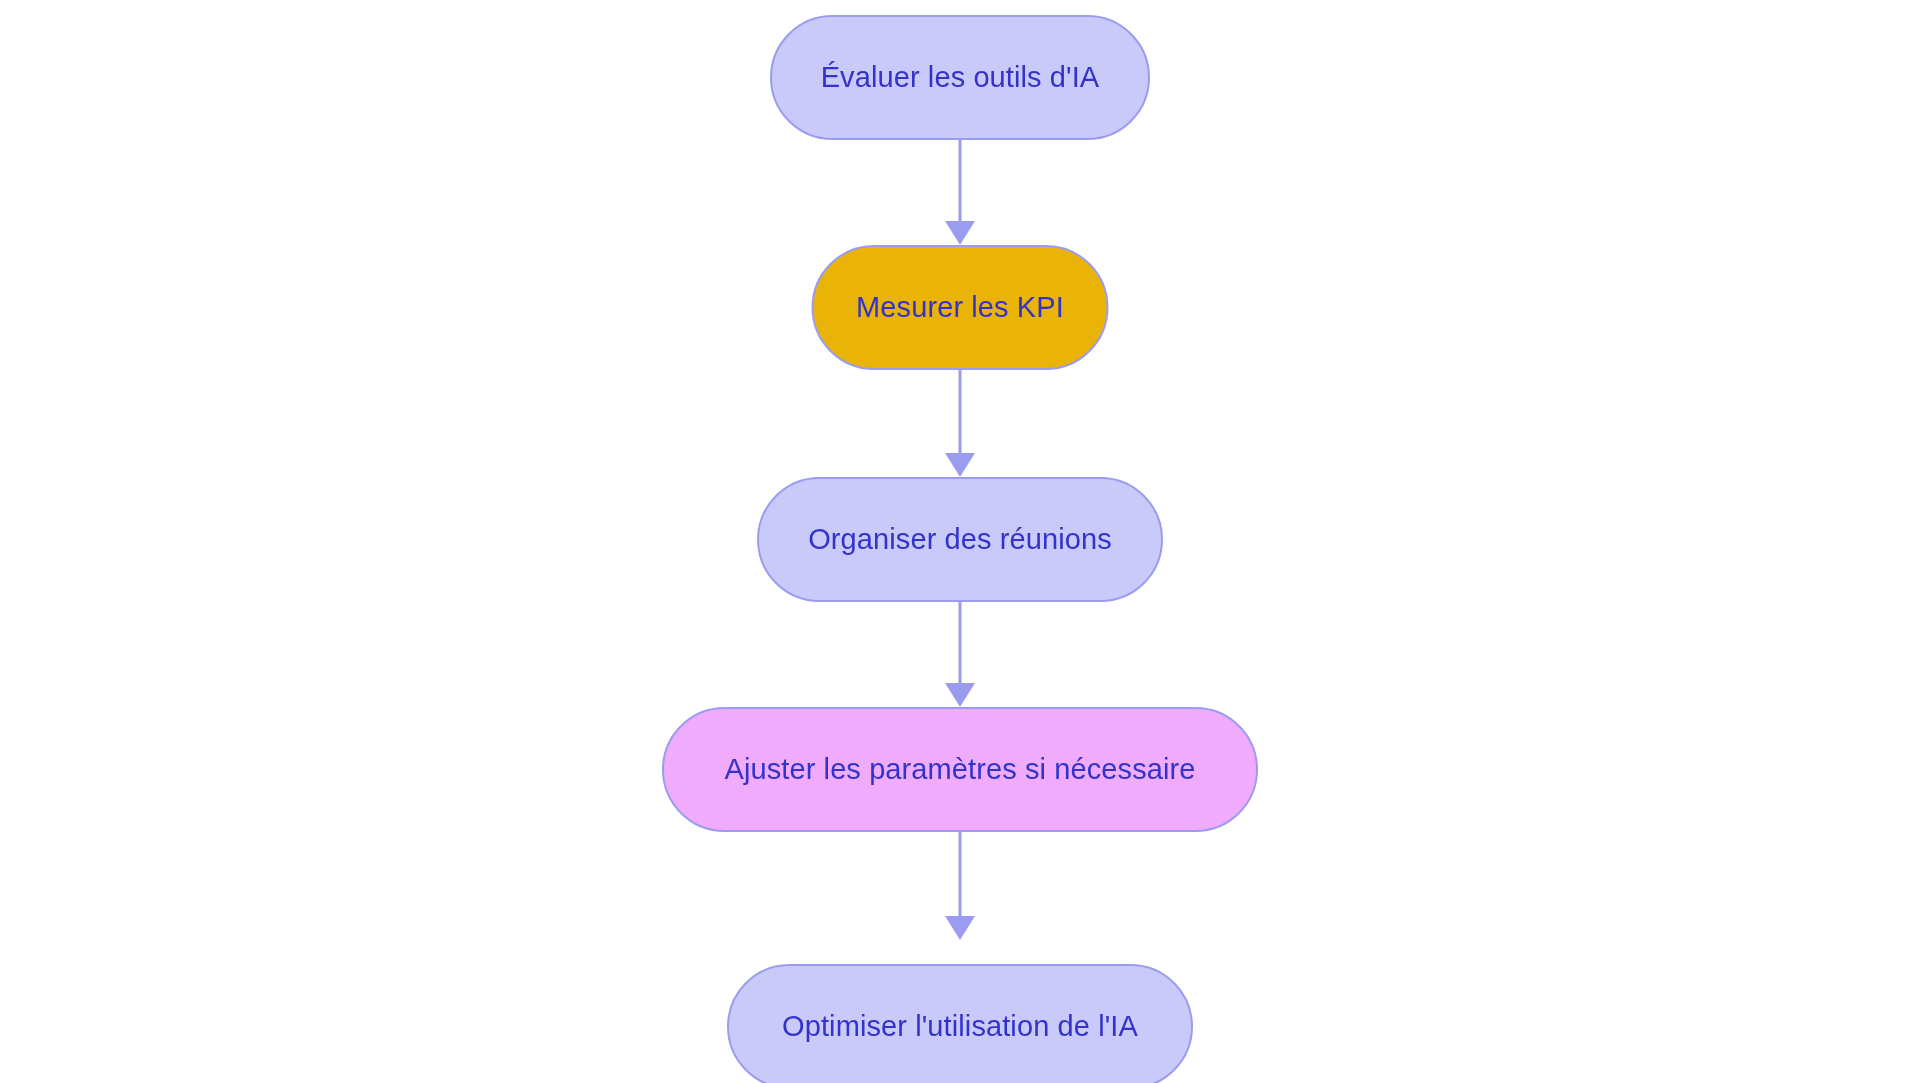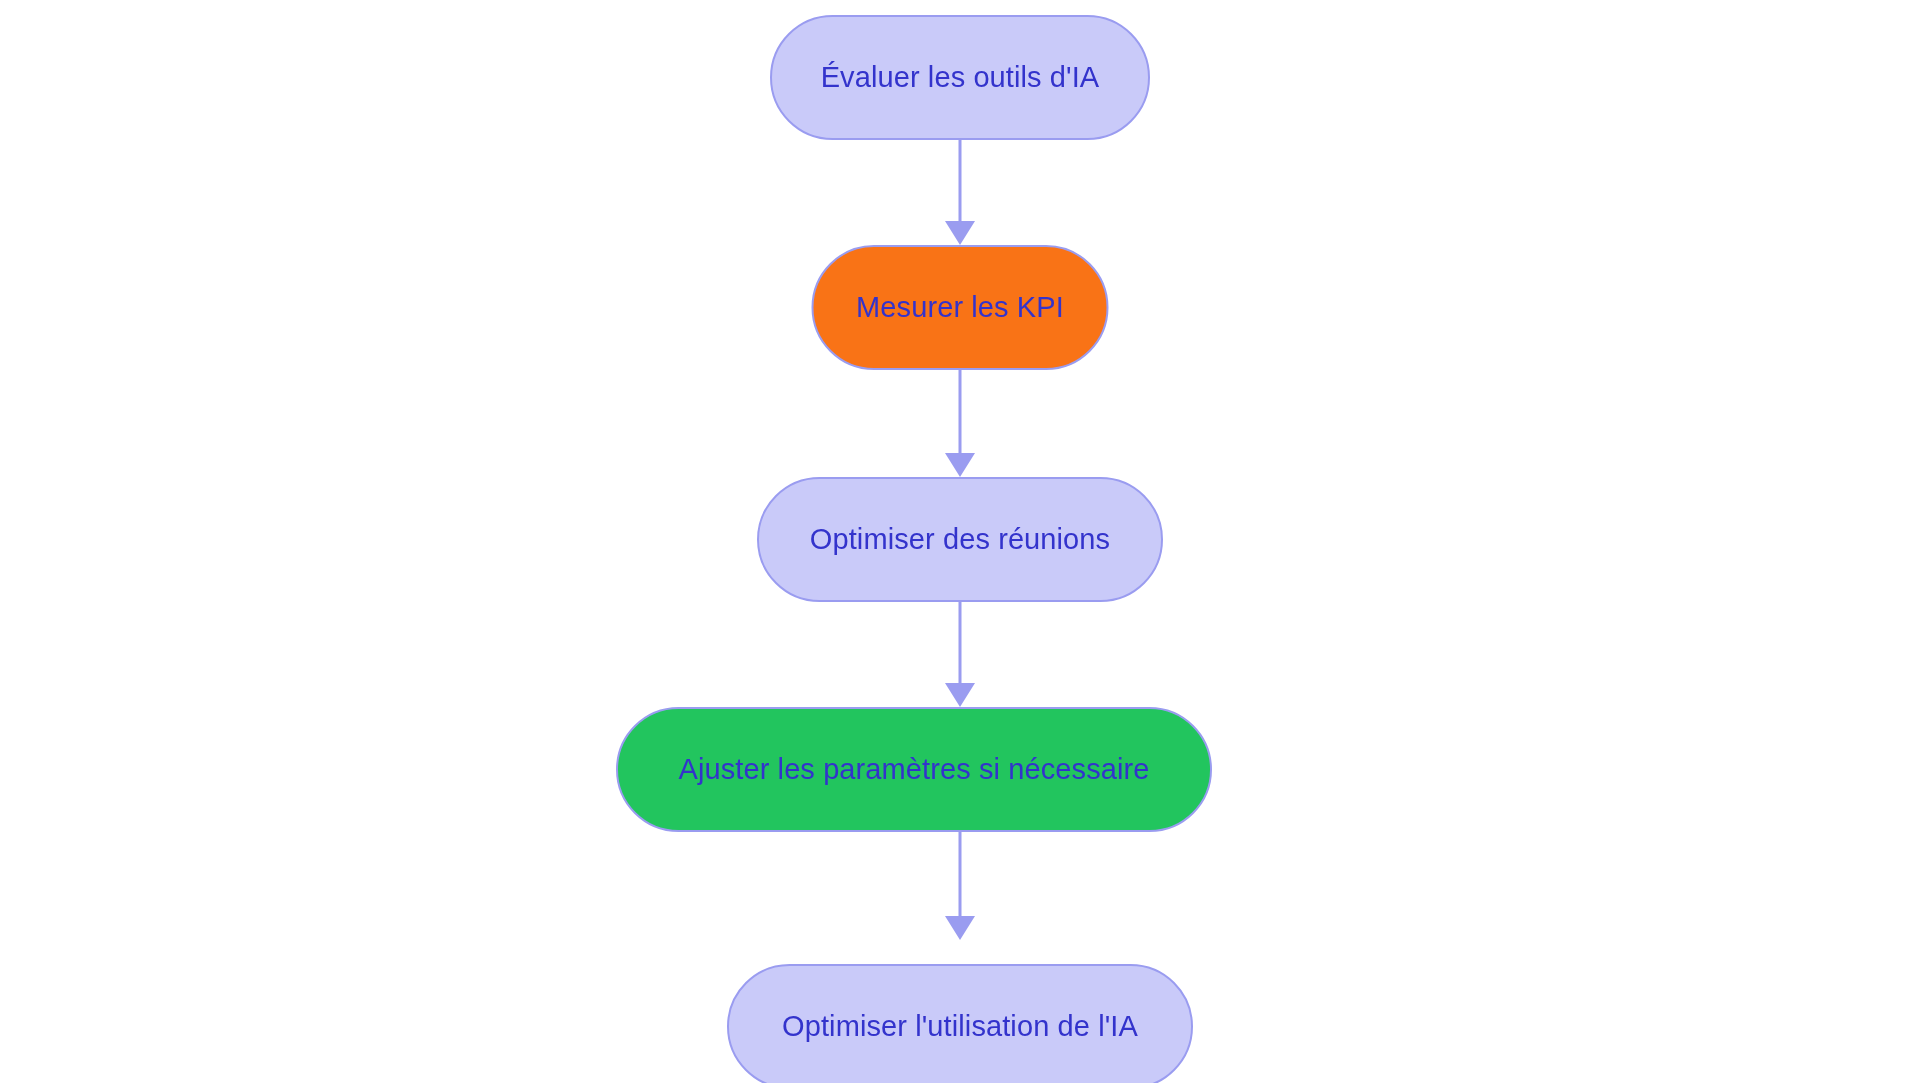--- a/index.html
+++ b/index.html
@@ -91,29 +91,29 @@
   </div>
   <div class="flow-edge" style="left: 960px; top: 832px; width: 30px; height: 108px;">
     <div class="edge-line" style="height: 84px; background: rgb(154, 156, 240);"></div>
     <div class="edge-arrowhead" style="border-top: 24px solid rgb(154, 156, 240);"></div>
   </div>
 
   <div class="flow-node" style="left: 960px; top: 15px; width: 380px; height: 125px; background: rgb(201, 202, 249); border-color: rgb(154, 156, 240); color: rgb(51, 51, 204);">
     <span class="flow-node-label">Évaluer les outils d'IA</span>
   </div>
 
-  <div class="flow-node" style="left: 960px; top: 245px; width: 297px; height: 125px; background: #f97316; border-color: rgb(154, 156, 240); color: rgb(51, 51, 204);">
+  <div class="flow-node" style="left: 960px; top: 245px; width: 297px; height: 125px; background: #eab308; border-color: rgb(154, 156, 240); color: rgb(51, 51, 204);">
     <span class="flow-node-label">Mesurer les KPI</span>
   </div>
 
   <div class="flow-node" style="left: 960px; top: 477px; width: 406px; height: 125px; background: rgb(201, 202, 249); border-color: rgb(154, 156, 240); color: rgb(51, 51, 204);">
-    <span class="flow-node-label">Optimiser des réunions</span>
+    <span class="flow-node-label">Organiser des réunions</span>
   </div>
 
-  <div class="flow-node" style="left: 914px; top: 707px; width: 596px; height: 125px; background: #22c55e; border-color: rgb(154, 156, 240); color: rgb(51, 51, 204);">
+  <div class="flow-node" style="left: 960px; top: 707px; width: 596px; height: 125px; background: #f0abfc; border-color: rgb(154, 156, 240); color: rgb(51, 51, 204);">
     <span class="flow-node-label">Ajuster les paramètres si nécessaire</span>
   </div>
 
   <div class="flow-node" style="left: 960px; top: 940px; width: 466px; height: 125px; background: rgb(201, 202, 249); border-color: rgb(154, 156, 240); color: rgb(51, 51, 204); margin-top: 24px;">
     <span class="flow-node-label">Optimiser l'utilisation de l'IA</span>
   </div>
 
 </div>
 
 </body></html>

